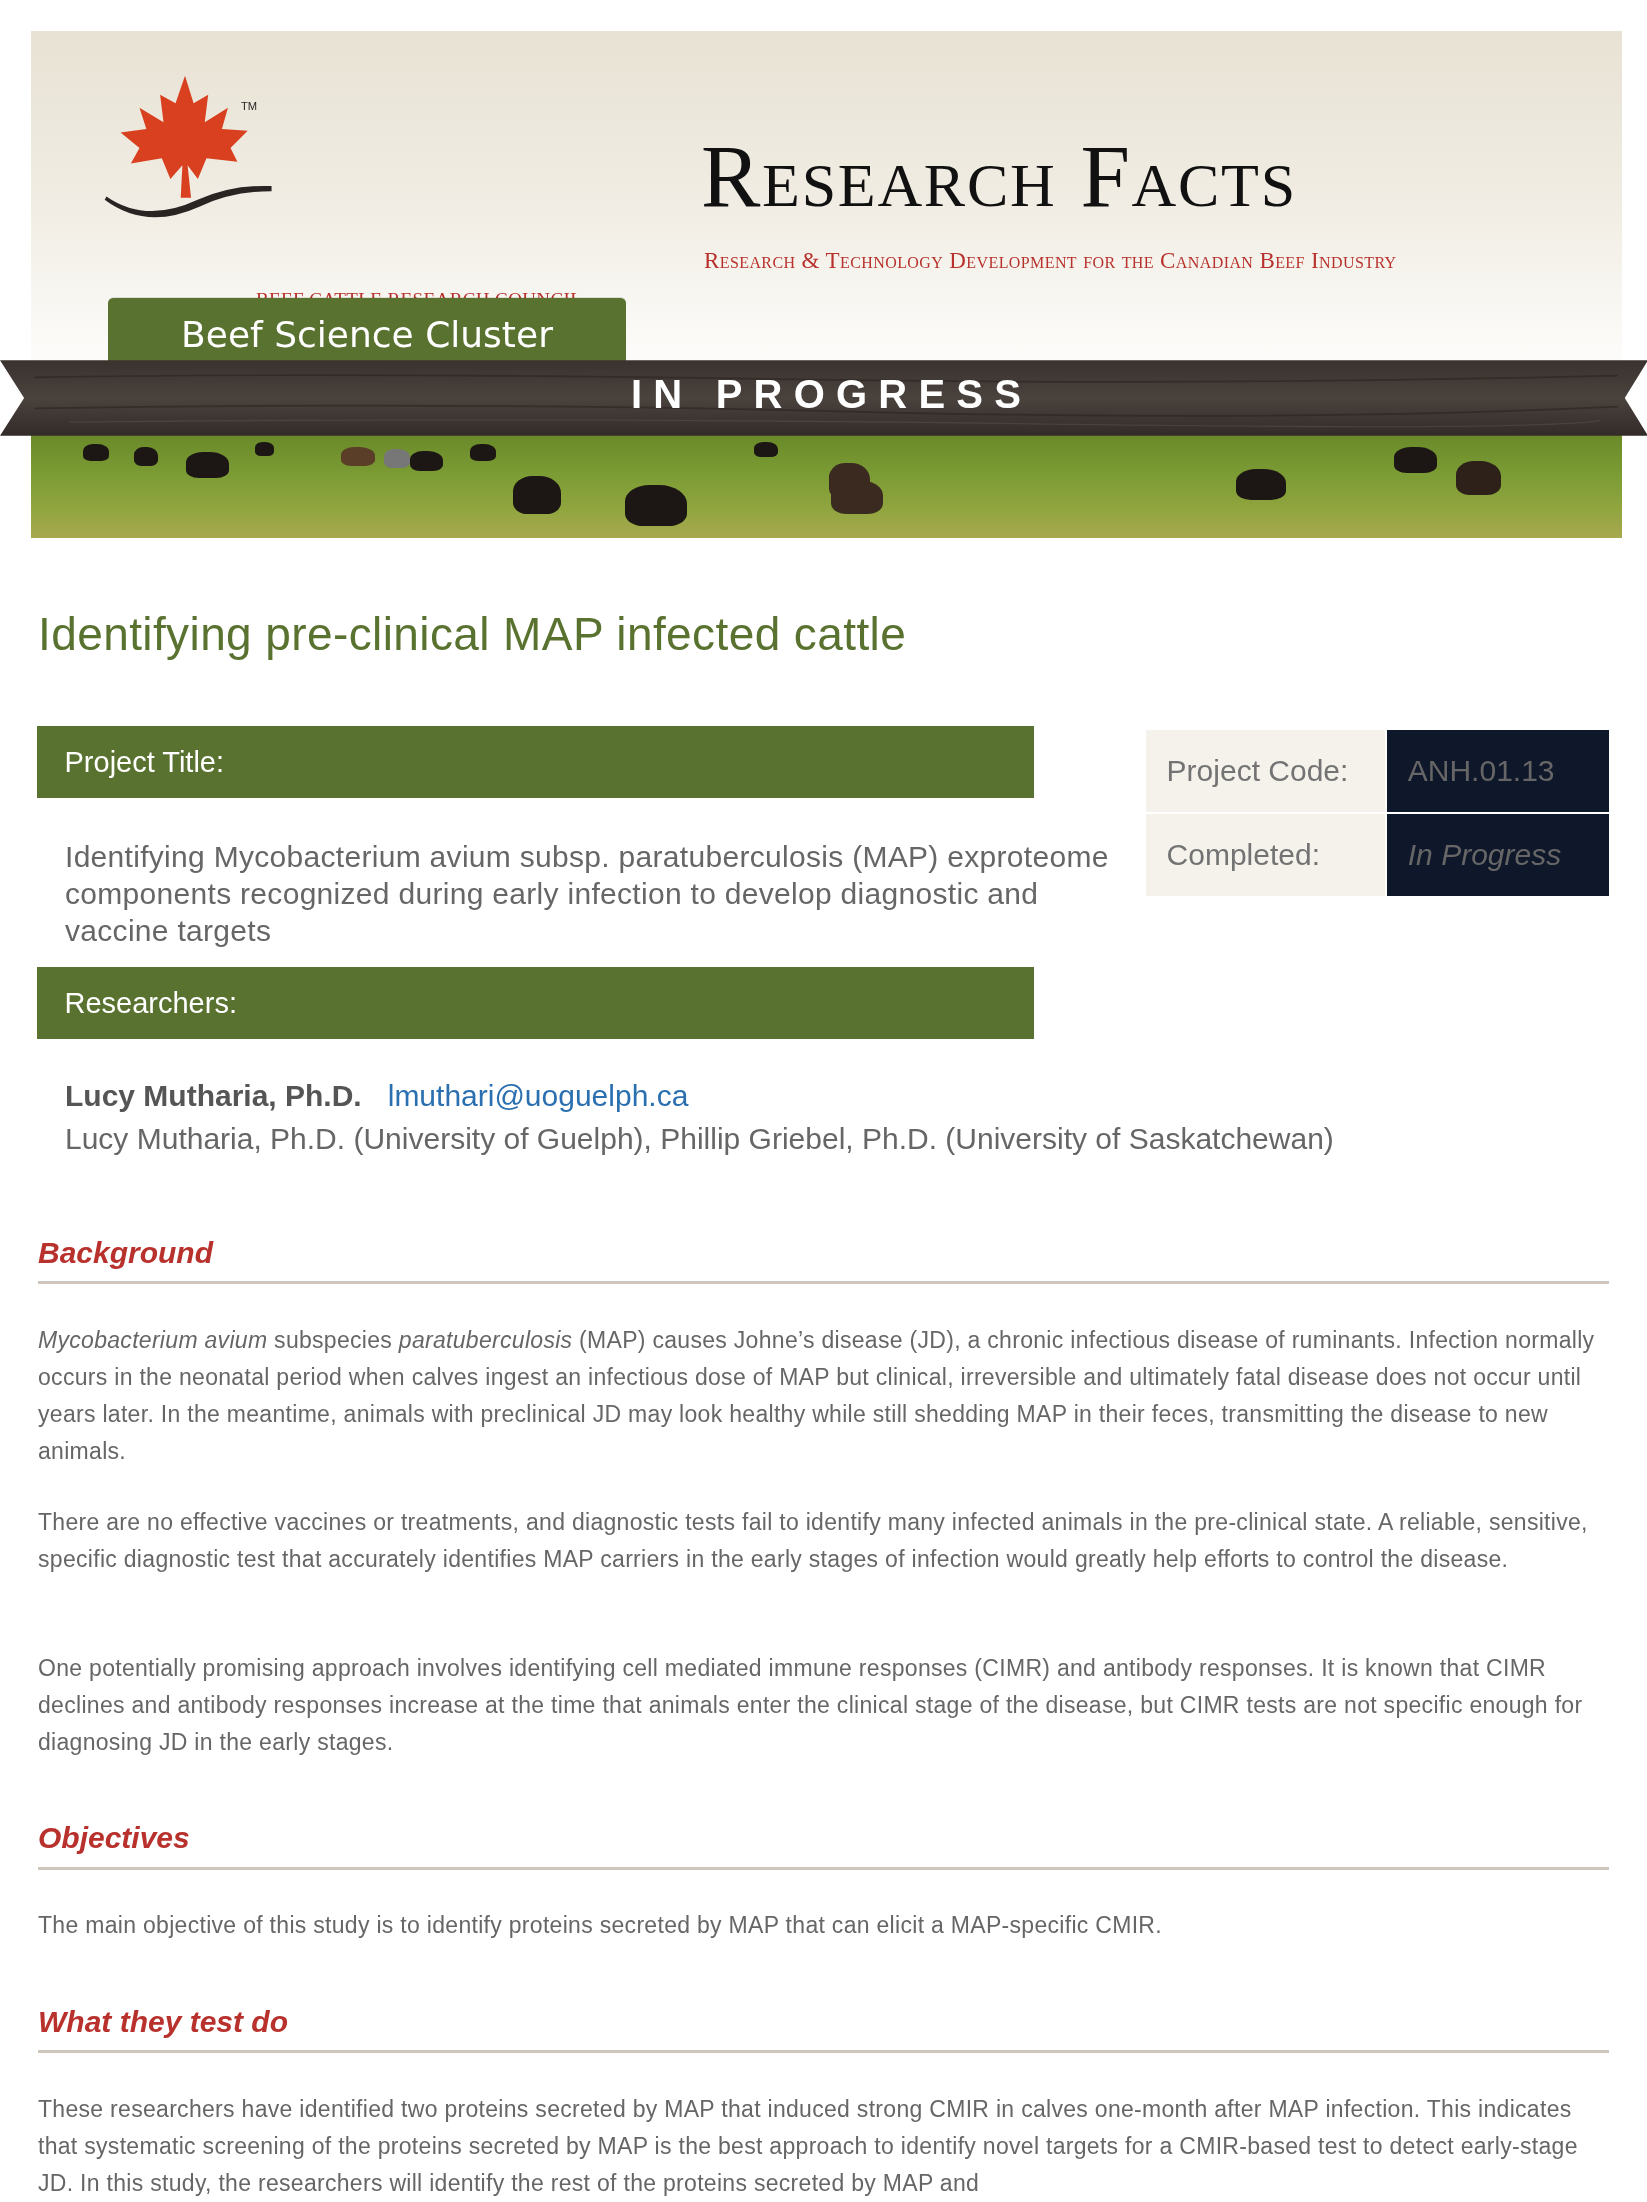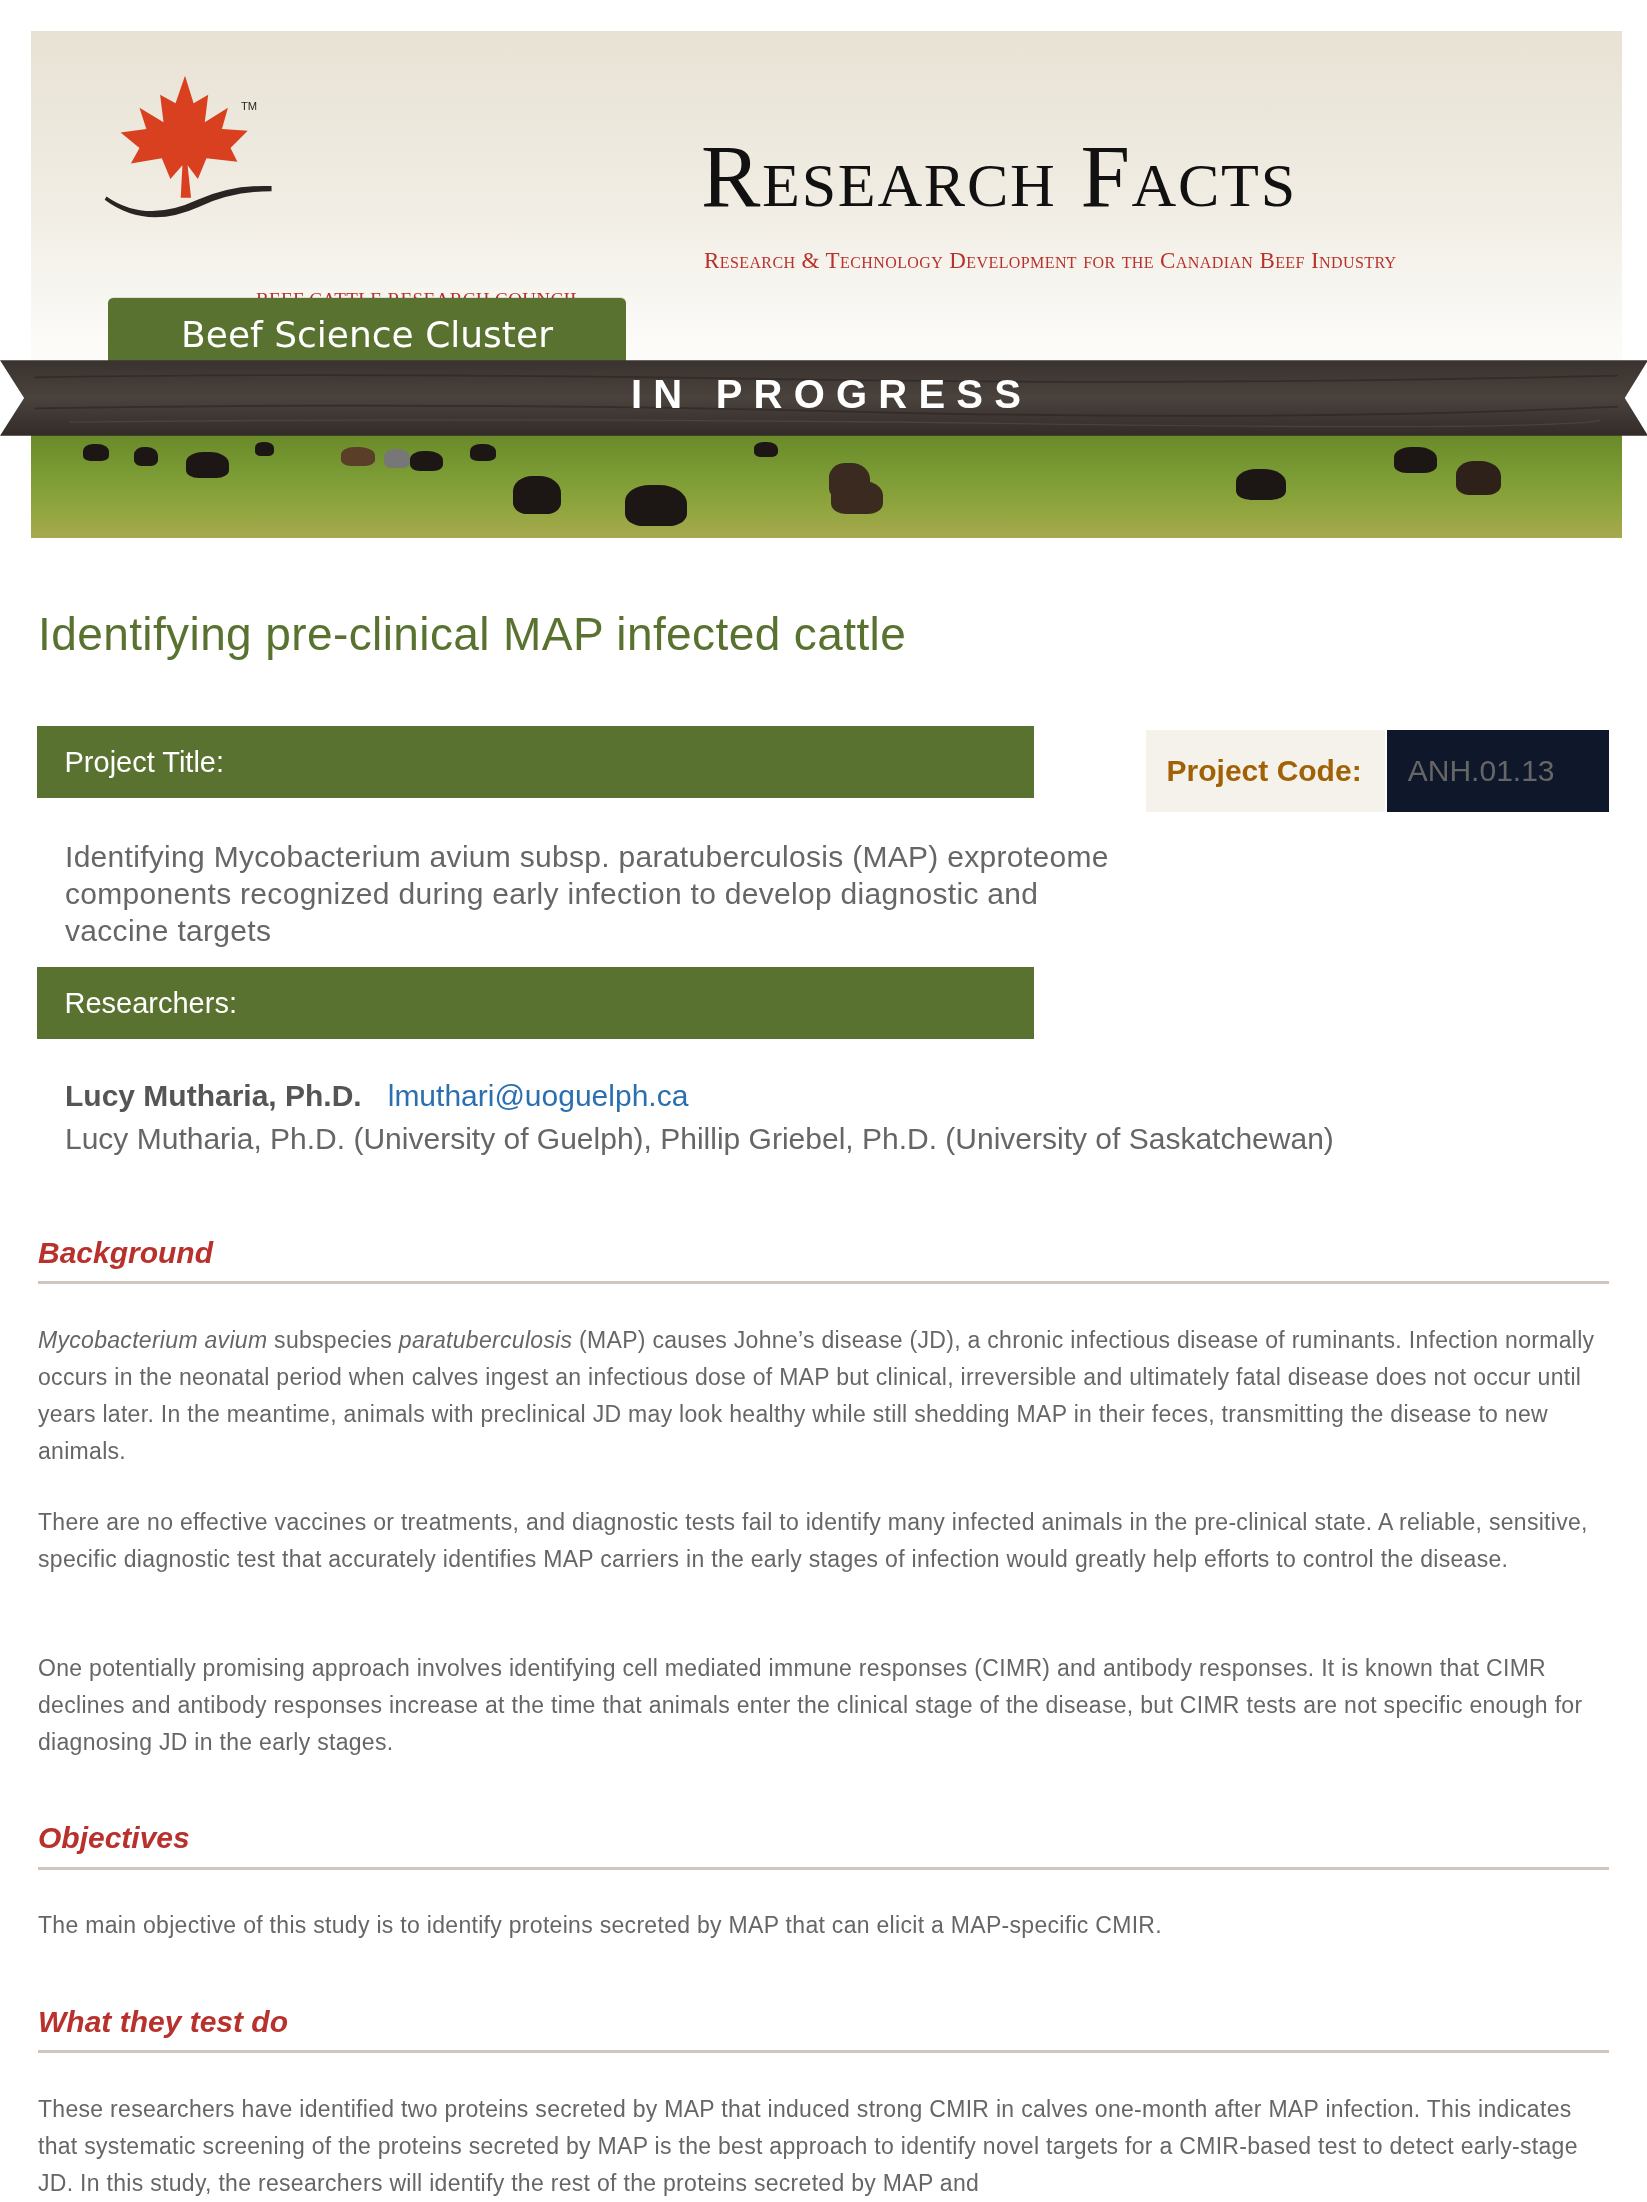--- a/index.html
+++ b/index.html
@@ -20,21 +20,21 @@
   .ribbon-text { position:absolute; left:631px; top:372px; font-family:"Liberation Sans", sans-serif; font-weight:bold; font-size:40px; color:#fff; letter-spacing:11.2px; }
   .field { position:absolute; left:31px; top:435px; width:1591px; height:103px; background:linear-gradient(180deg,#6a8a2a 0%,#7c9c35 40%,#93a640 75%,#a8a850 100%); overflow:hidden; }
   .cow { position:absolute; background:#1c1714; border-radius:40% 45% 30% 30%; }
 
   
   .page-title { position:absolute; left:38px; top:607px; font-size:46px; color:#5a7230; letter-spacing:0.4px; }
   .green-bar { position:absolute; left:37px; width:997px; height:72px; background:#5a7230; color:#fff; font-size:29px; display:flex; align-items:center; padding-left:27.5px; box-sizing:border-box; }
   .proj-title-text { position:absolute; left:65px; top:838px; width:1084px; font-size:30px; line-height:37px; color:#666; letter-spacing:0.3px; }
   .info-table { position:absolute; left:1144px; top:728px; border-collapse:separate; border-spacing:2.6px; }
   .info-table td { height:82px; font-size:30px; padding:0 20.6px; }
-  .info-label { background:#f5f2ec; color:#a16207; font-weight:bold; width:198px; }
+  .info-label { background:#f5f2ec; color:#737373; font-weight:normal; width:198px; }
   .info-value { background:#0f172a; color:#666; width:181px; }
   .info-value.italic { font-style:italic; }
 
   .researcher-line { position:absolute; left:65px; top:1079px; font-size:30px; color:#555; }
   .researcher-line b { font-weight:bold; }
   .email { color:#2a6fb0; margin-left:26px; text-decoration:none; }
   .researcher-list { position:absolute; left:65px; top:1122px; font-size:30px; color:#666; }
 
   .section-heading { position:absolute; left:38px; font-size:30px; font-weight:bold; font-style:italic; color:#b8312c; }
   .section-rule { position:absolute; left:38px; width:1571px; height:3.4px; background:#cfc7bd; }
@@ -103,20 +103,24 @@
 <div class="green-bar" style="top:726px">Project Title:</div>
 <div class="proj-title-text">Identifying Mycobacterium avium subsp. paratuberculosis (MAP) exproteome components recognized during early infection to develop diagnostic and vaccine targets</div>
 <div class="green-bar" style="top:967px">Researchers:</div>
 
 <table class="info-table">
   <tbody>
       <tr>
     <td class="info-label">Project Code:</td>
     <td class="info-value">ANH.01.13</td>
   </tr>
+  <tr>
+    <td class="info-label">Completed:</td>
+    <td class="info-value italic">In Progress</td>
+  </tr>
 </tbody>
   </table>
 
 <div class="researcher-line">
   <b>Lucy Mutharia, Ph.D.</b><a class="email">lmuthari@uoguelph.ca</a>
 </div>
 <div class="researcher-list">Lucy Mutharia, Ph.D. (University of Guelph), Phillip Griebel, Ph.D. (University of Saskatchewan)</div>
 
 <div class="section-heading" style="top:1236px">Background</div>
 <div class="section-rule" style="top:1281px"></div>

